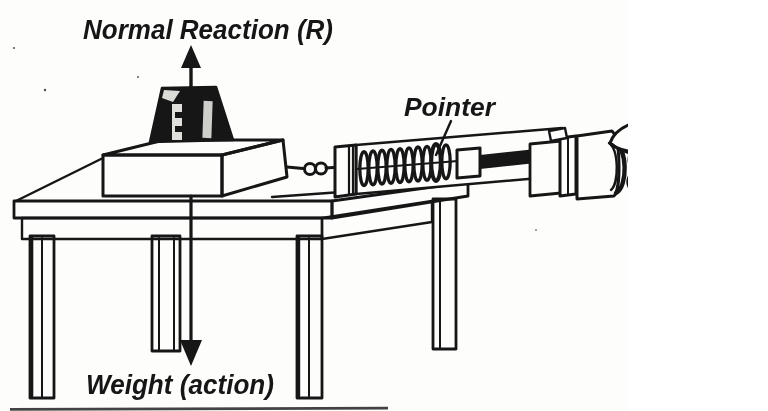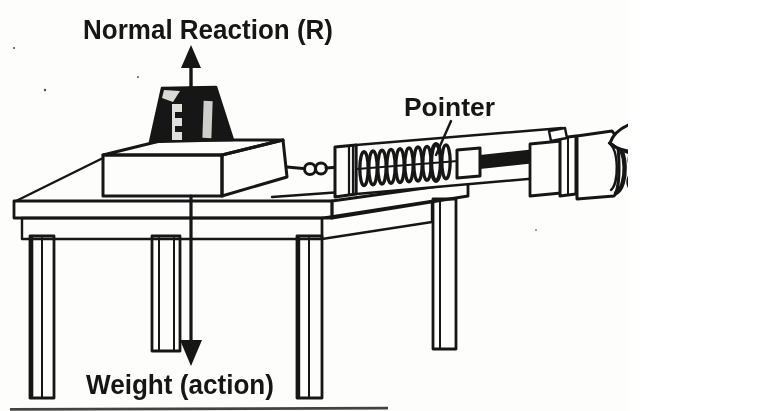--- a/index.html
+++ b/index.html
@@ -4,21 +4,21 @@
 <style>
   :root{
     --ink:#161616;
     --paper:#fdfdfc;
     --block:#181818;
     --sleeve:#1c1c1c;
   }
   html,body{margin:0;padding:0;background:#ffffff;}
   .stage{
     position:relative;width:628px;height:411px;background:var(--paper);
-    font-family:"Liberation Sans", sans-serif;overflow:hidden;
+    font-family:"Liberation Sans", sans-serif;overflow:hidden;font-style:italic;
   }
   svg{display:block}
   .s{stroke:var(--ink);stroke-linecap:round;stroke-linejoin:round;fill:none}
   .fw{fill:var(--paper)}
   .fi{fill:var(--ink)}
   .lbl{
     font-family:"Liberation Sans", sans-serif;
     font-weight:700;
     fill:var(--ink);
   }

